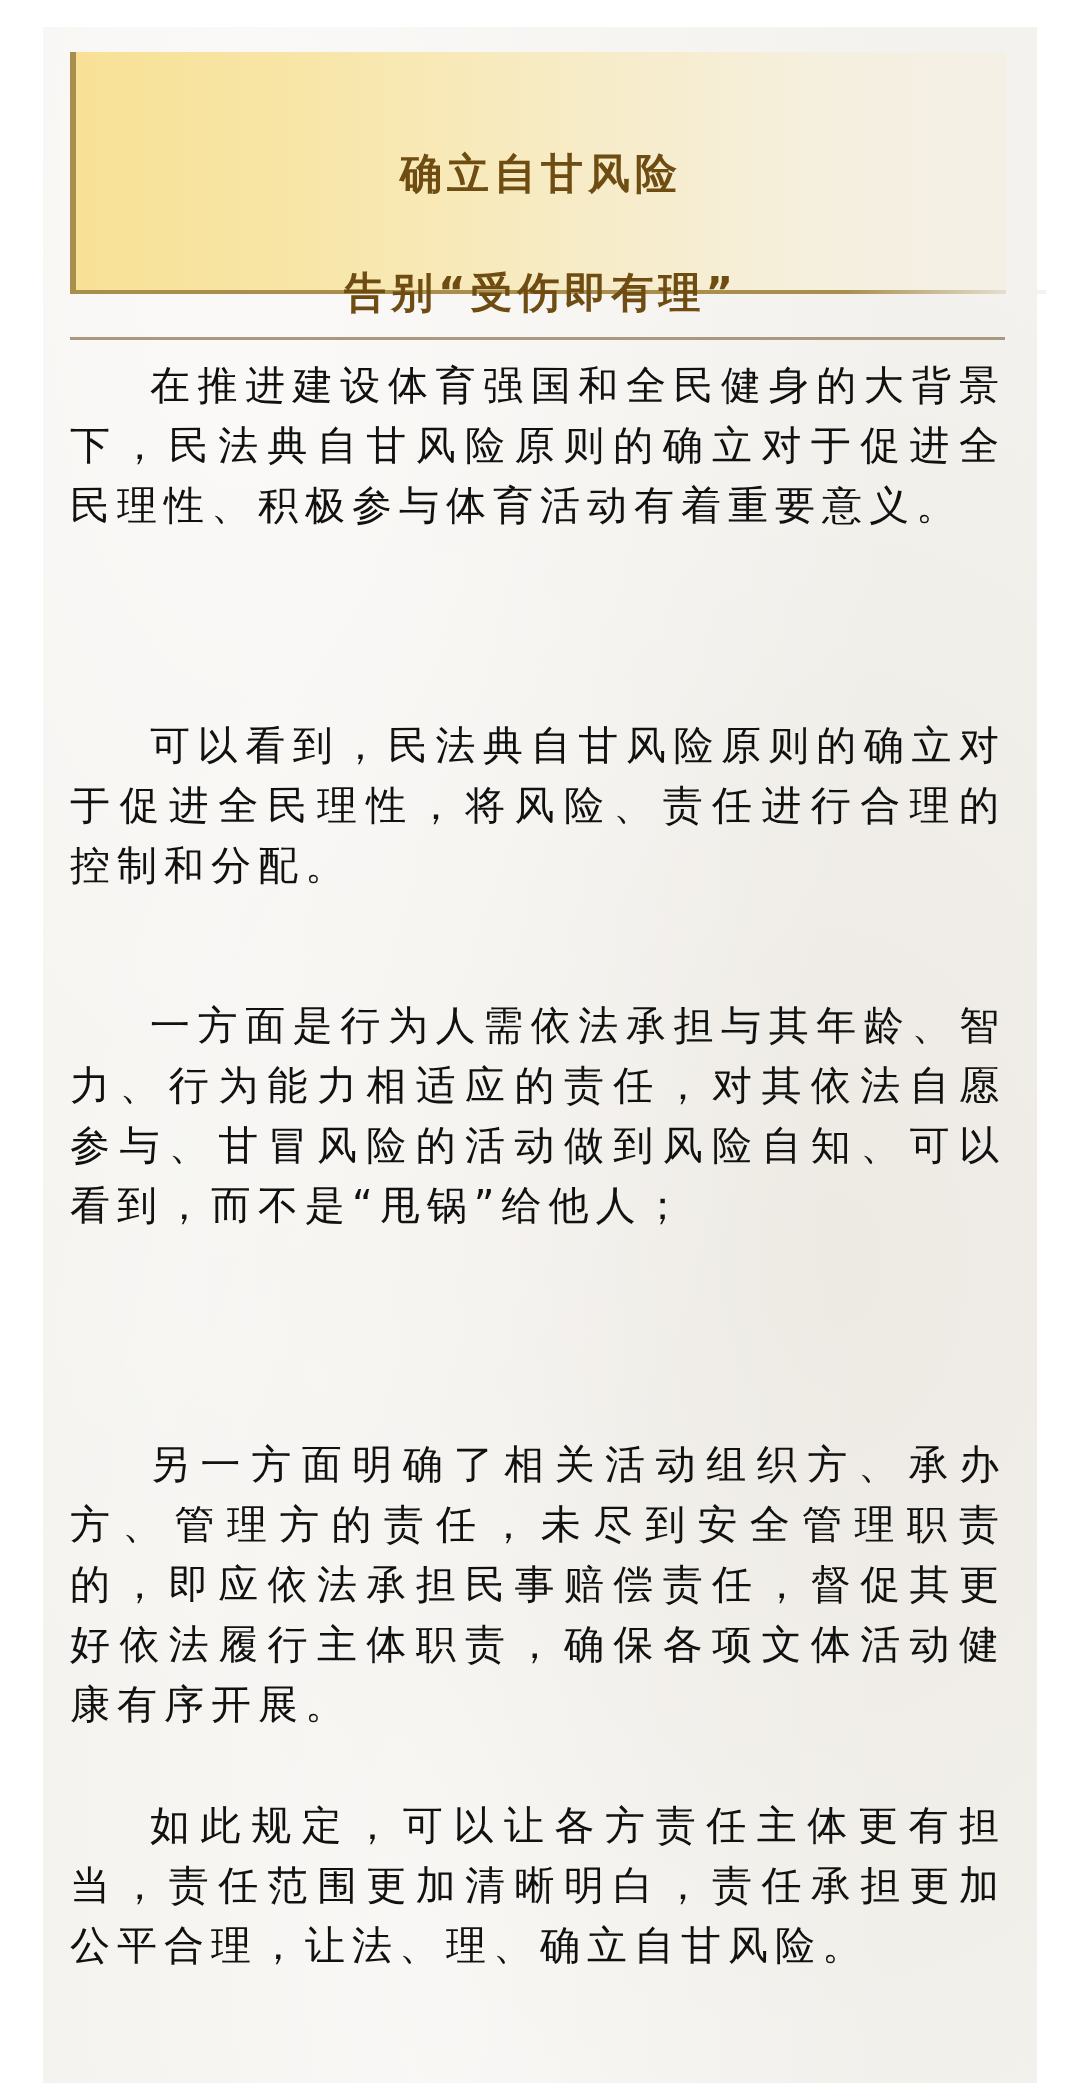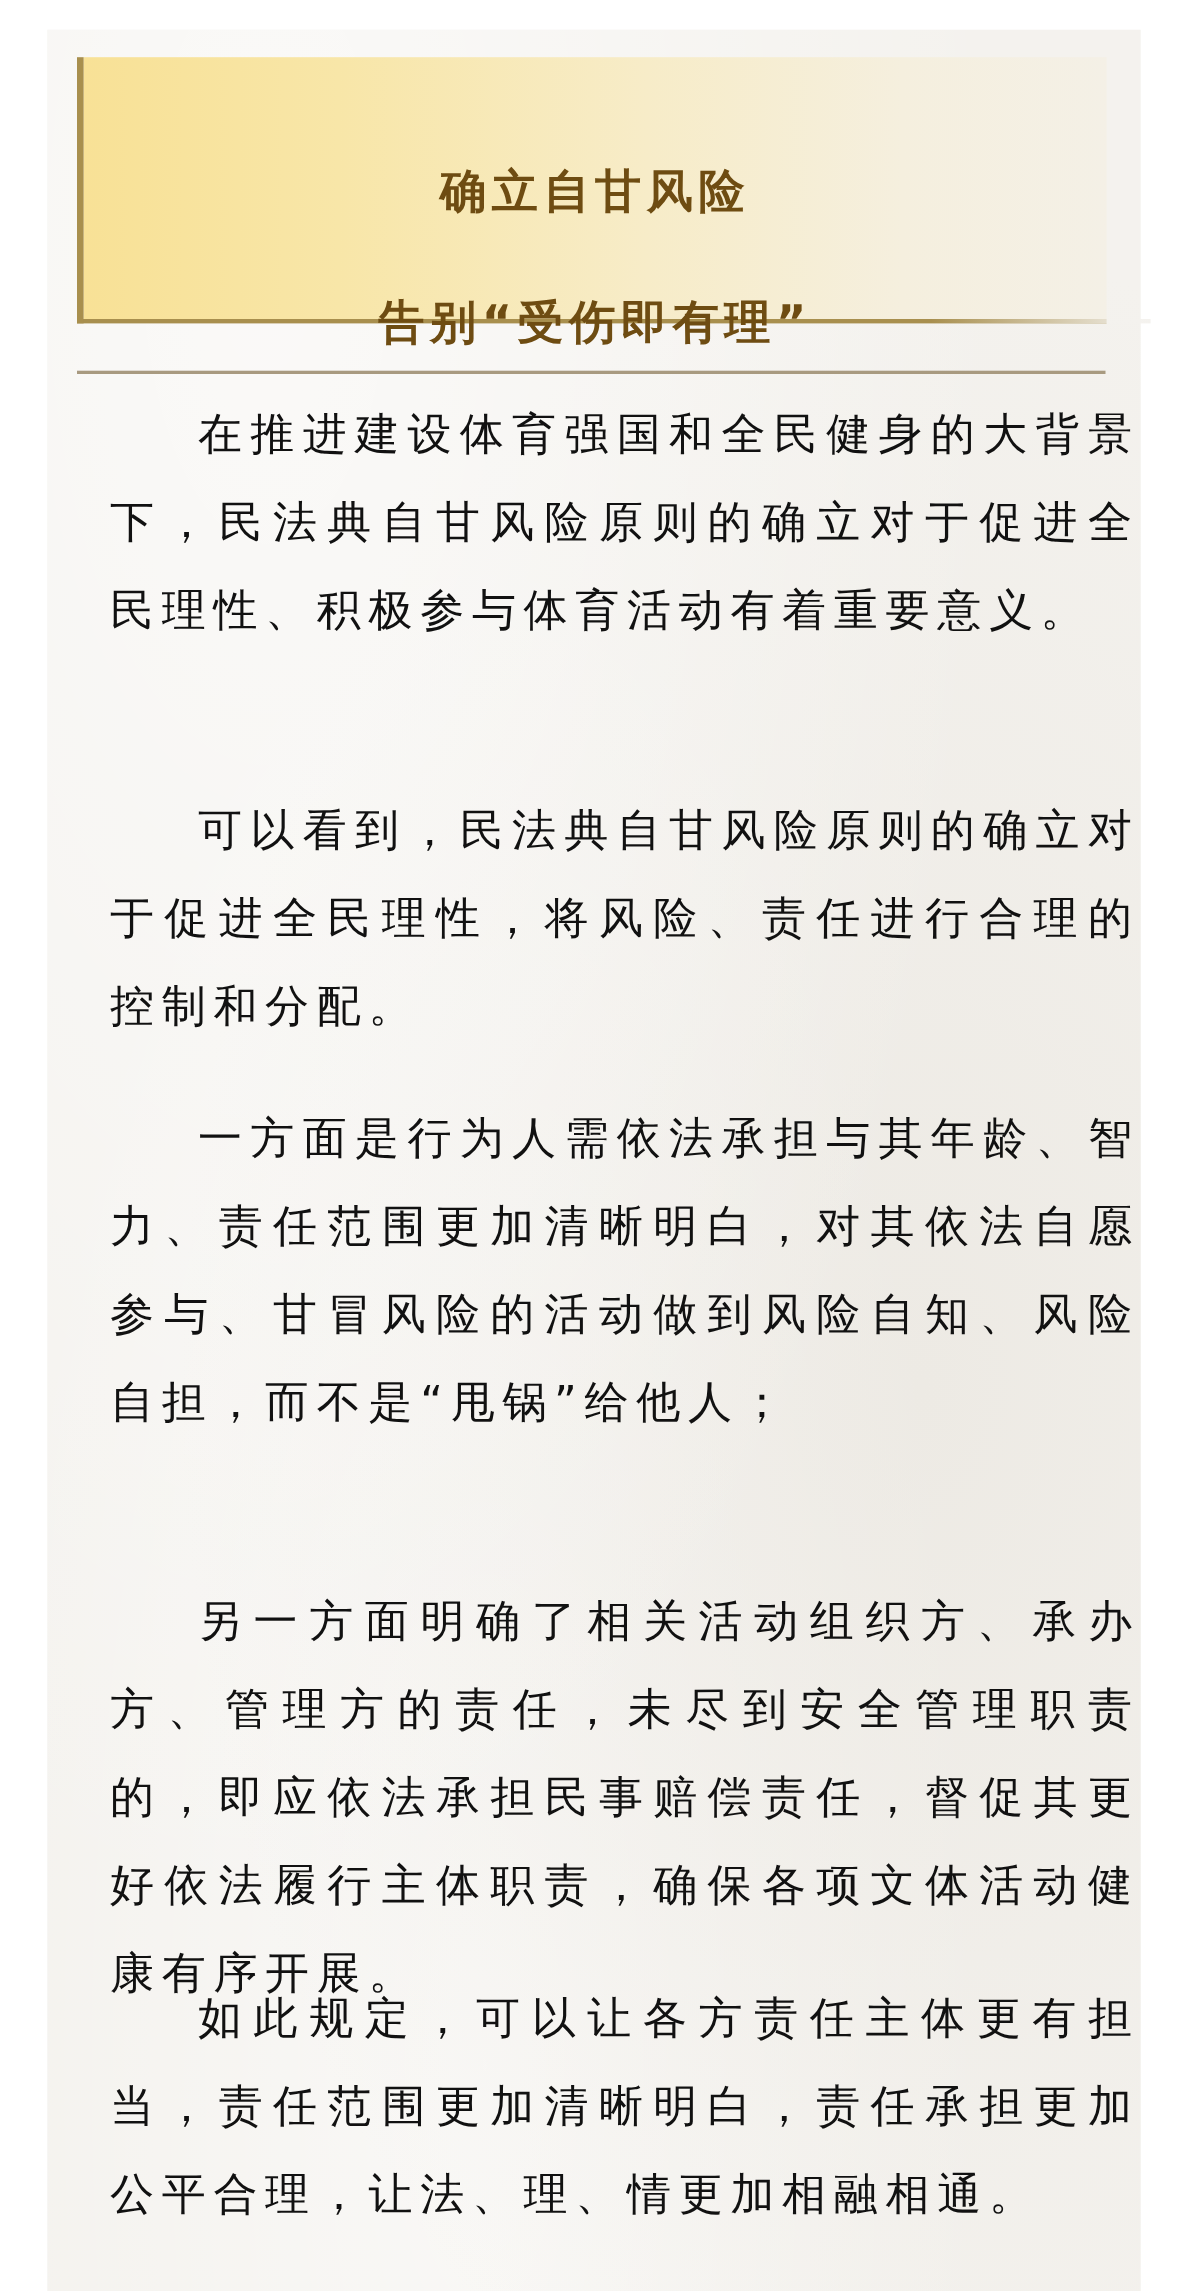--- a/index.html
+++ b/index.html
@@ -62,25 +62,24 @@
     width: 935px;
     height: 3px;
     background: #a89a80;
   }
   .body-text {
     position: absolute;
     left: 70px;
     width: 936px;
     color: #111111;
     font-size: 40px;
-    line-height: 80px;
+    line-height: 60px;
     letter-spacing: 7px;
     text-align: justify;
     text-justify: inter-character;
-    margin-left: 30px;
   }
   .para { margin: 0; text-indent: 2em; }
 </style>
 </head>
 <body>
 
 <div class="paper"></div>
 
 <div class="title-box">
   <div class="title-line l2">告别“受伤即有理”</div>
@@ -91,22 +90,22 @@
 
 <div class="body-text" style="top:355px;">
   <p class="para">在推进建设体育强国和全民健身的大背景下，民法典自甘风险原则的确立对于促进全民理性、积极参与体育活动有着重要意义。</p>
 </div>
 
 <div class="body-text" style="top:715px;">
   <p class="para">可以看到，民法典自甘风险原则的确立对于促进全民理性，将风险、责任进行合理的控制和分配。</p>
 </div>
 
 <div class="body-text" style="top:995px;">
-  <p class="para">一方面是行为人需依法承担与其年龄、智力、责任范围更加清晰明白，对其依法自愿参与、甘冒风险的活动做到风险自知、风险自担，而不是“甩锅”给他人；</p>
+  <p class="para">一方面是行为人需依法承担与其年龄、智力、行为能力相适应的责任，对其依法自愿参与、甘冒风险的活动做到风险自知、可以看到，而不是“甩锅”给他人；</p>
 </div>
 
 <div class="body-text" style="top:1434px;">
   <p class="para">另一方面明确了相关活动组织方、承办方、管理方的责任，未尽到安全管理职责的，即应依法承担民事赔偿责任，督促其更好依法履行主体职责，确保各项文体活动健康有序开展。</p>
 </div>
 
 <div class="body-text" style="top:1795px;">
-  <p class="para">如此规定，可以让各方责任主体更有担当，责任范围更加清晰明白，责任承担更加公平合理，让法、理、情更加相融相通。</p>
+  <p class="para">如此规定，可以让各方责任主体更有担当，责任范围更加清晰明白，责任承担更加公平合理，让法、理、确立自甘风险。</p>
 </div>
 
 </body></html>

